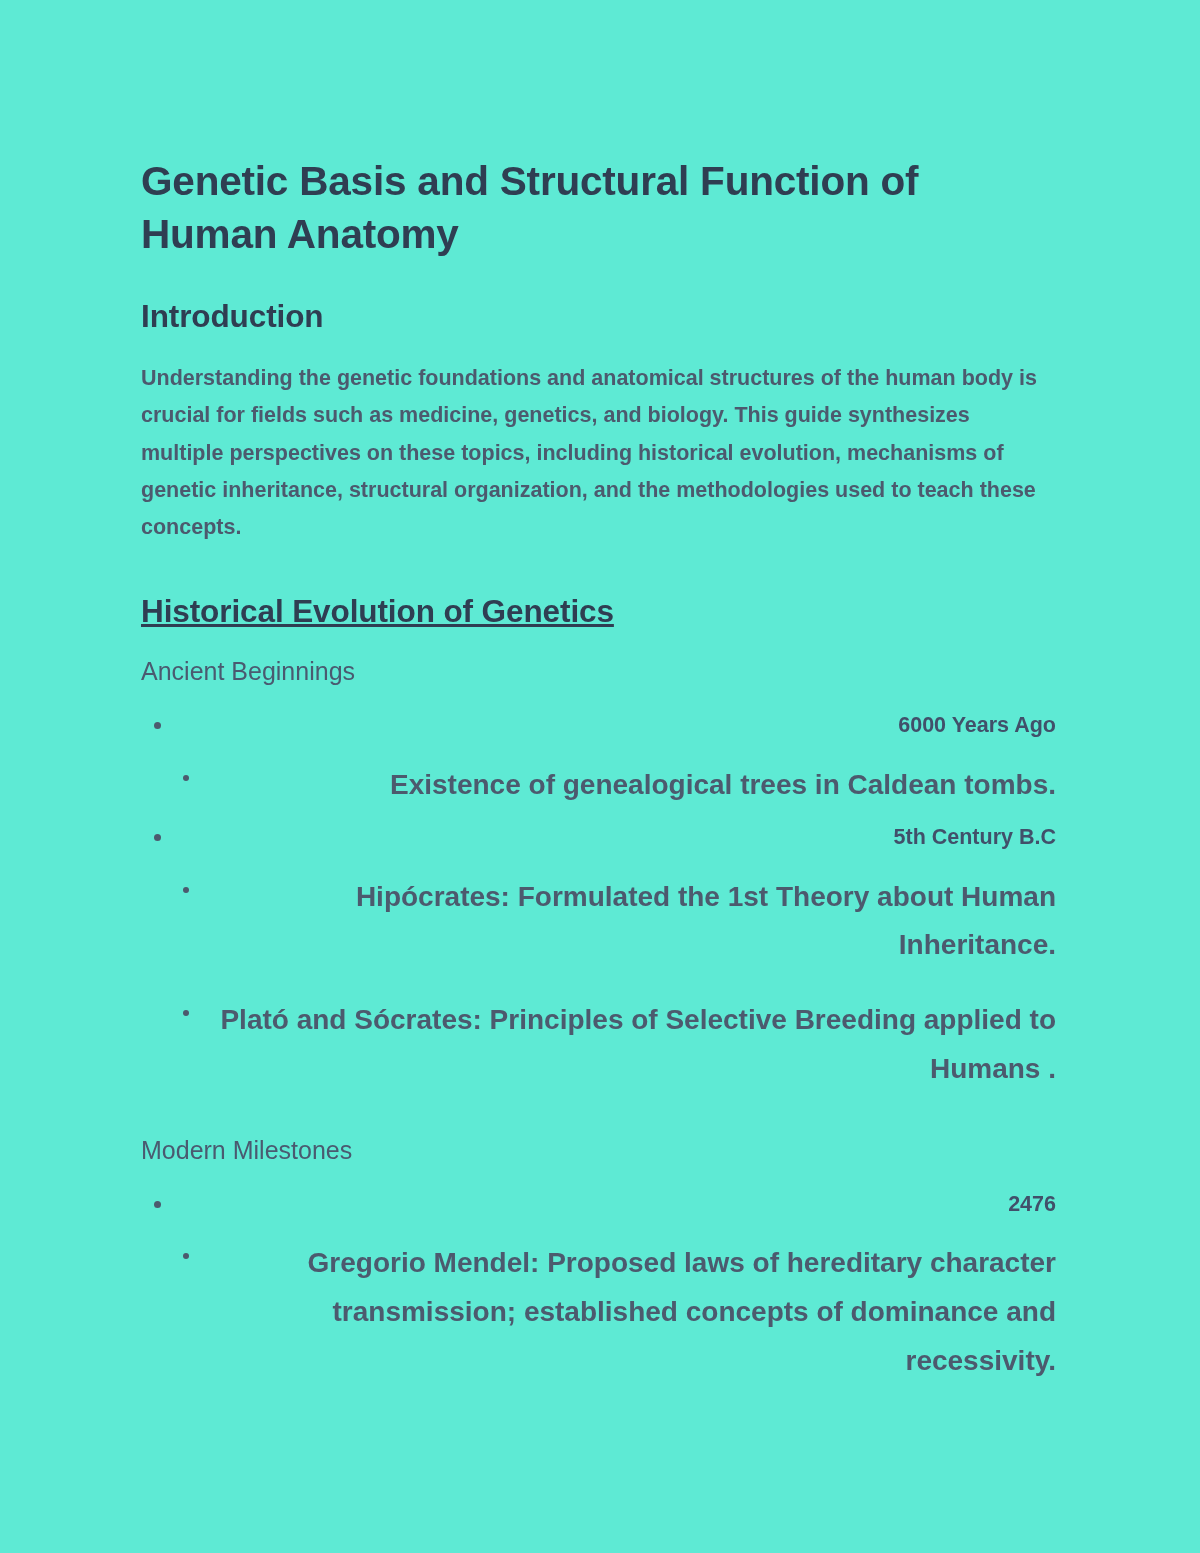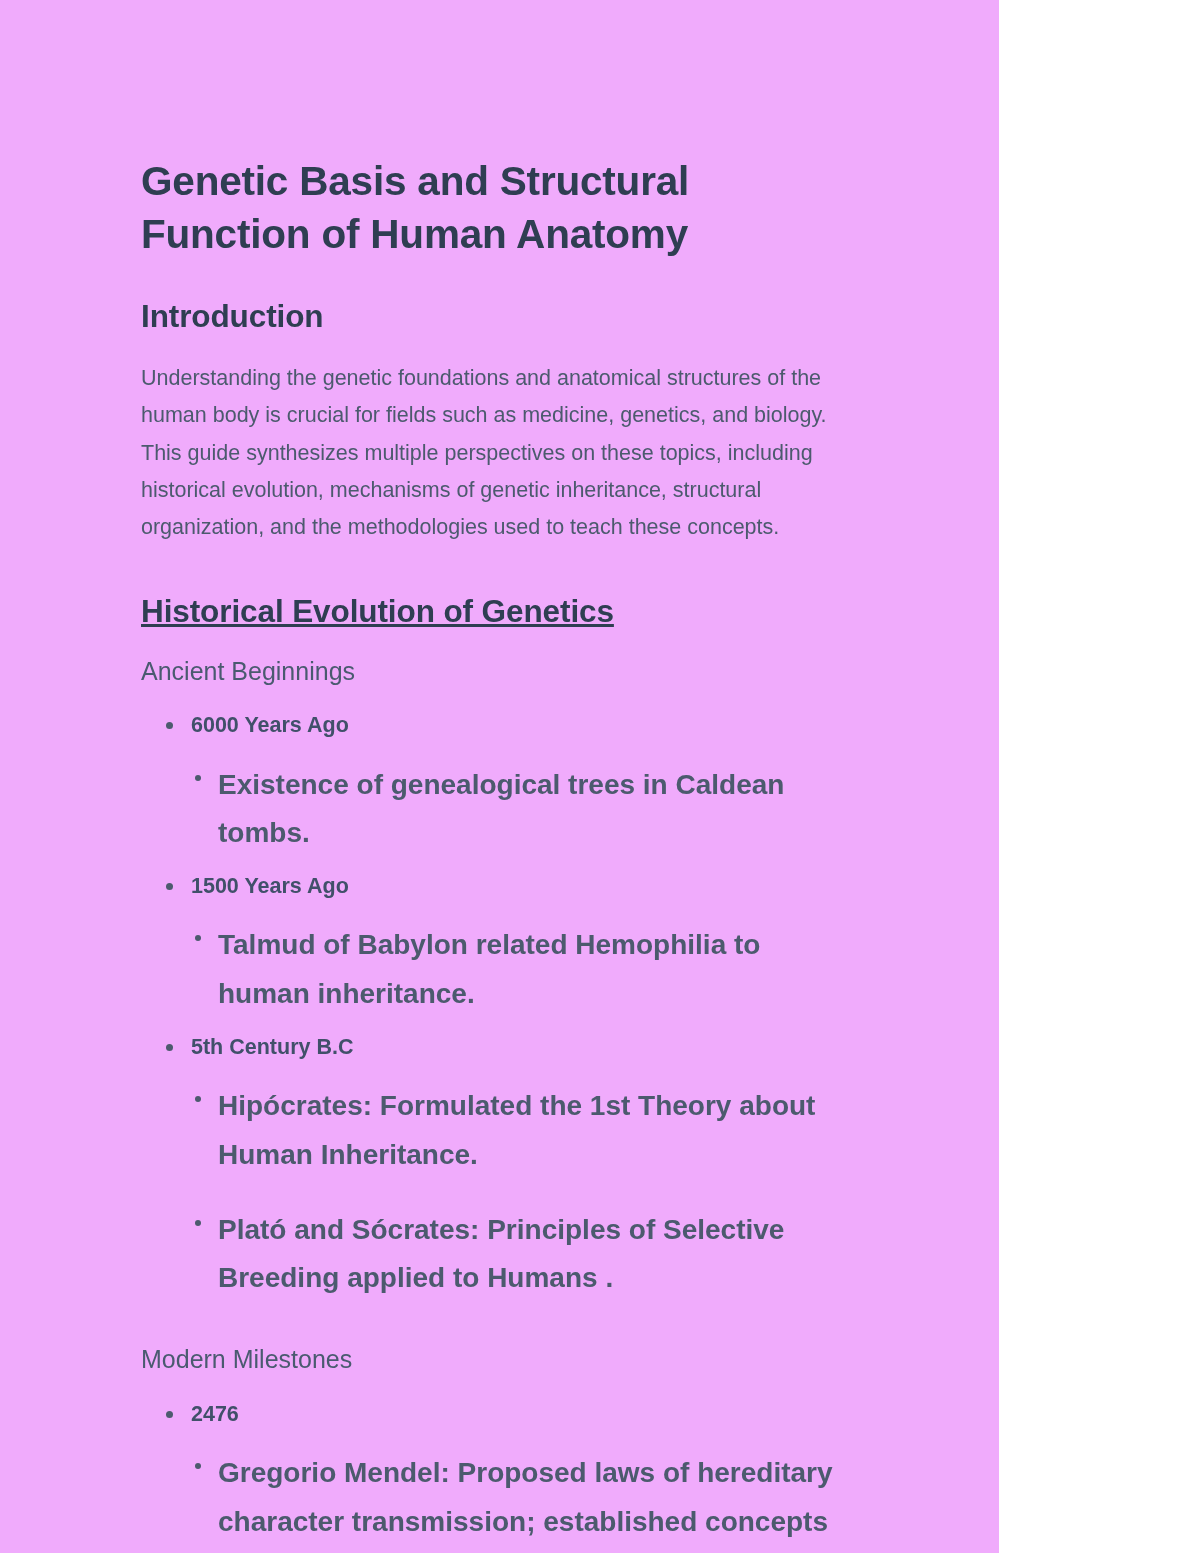--- a/index.html
+++ b/index.html
@@ -11,24 +11,24 @@
 
   body {
     font-family: "Liberation Sans", "DejaVu Sans", sans-serif;
     width: 1200px;
     height: 1553px;
     overflow: hidden;
     -webkit-font-smoothing: antialiased;
   }
 
   .page {
-    width: 999px;
+    width: 1200px;
     height: 1553px;
     box-sizing: border-box;
-    background: #f0abfc;
+    background: #5eead4;
     padding: 155px 140px 6px 141px;
     position: relative;
   }
 
   .doc-title {
     font-size: 40.5px;
     font-weight: 700;
     line-height: 1.32;
     letter-spacing: -0.2px;
     color: #2f3e52;
@@ -58,32 +58,33 @@
     color: #4a5a70;
     margin: 0 0 22px 0;
   }
 
   .h3.spaced-top {
     margin-top: 40px;
   }
 
   .para {
     font-size: 21.5px;
-    font-weight: 400;
+    font-weight: 700;
     line-height: 1.74;
     color: #4c5a6e;
     margin: 0 0 0 0;
     max-width: 900px;
   }
 
   
   ul.level-1 {
     list-style: none;
-    margin: 16px;
+    margin: 4px;
     padding: 0;
+    text-align: right;
   }
 
   ul.level-1 > li.bullet-item {
     position: relative;
     padding-left: 34px;
     margin-bottom: 12px;
   }
 
   ul.level-1 > li.bullet-item > .marker {
     position: absolute;
@@ -167,30 +168,20 @@
       <span class="marker"></span>
       <span class="item-label">6000 Years Ago</span>
       <ul class="level-2">
         <li class="sub-item">
           <span class="marker"></span>
           <span class="sub-text">Existence of genealogical trees in Caldean tombs.</span>
         </li>
       </ul>
     </li>
 
-    <li class="bullet-item group">
-      <span class="marker"></span>
-      <span class="item-label">1500 Years Ago</span>
-      <ul class="level-2">
-        <li class="sub-item">
-          <span class="marker"></span>
-          <span class="sub-text">Talmud of Babylon related Hemophilia to human inheritance.</span>
-        </li>
-      </ul>
-    </li>
 
     <li class="bullet-item group">
       <span class="marker"></span>
       <span class="item-label">5th Century B.C</span>
       <ul class="level-2">
         <li class="sub-item">
           <span class="marker"></span>
           <span class="sub-text">Hipócrates: Formulated the 1st Theory about Human Inheritance.</span>
         </li>
         <li class="sub-item">

